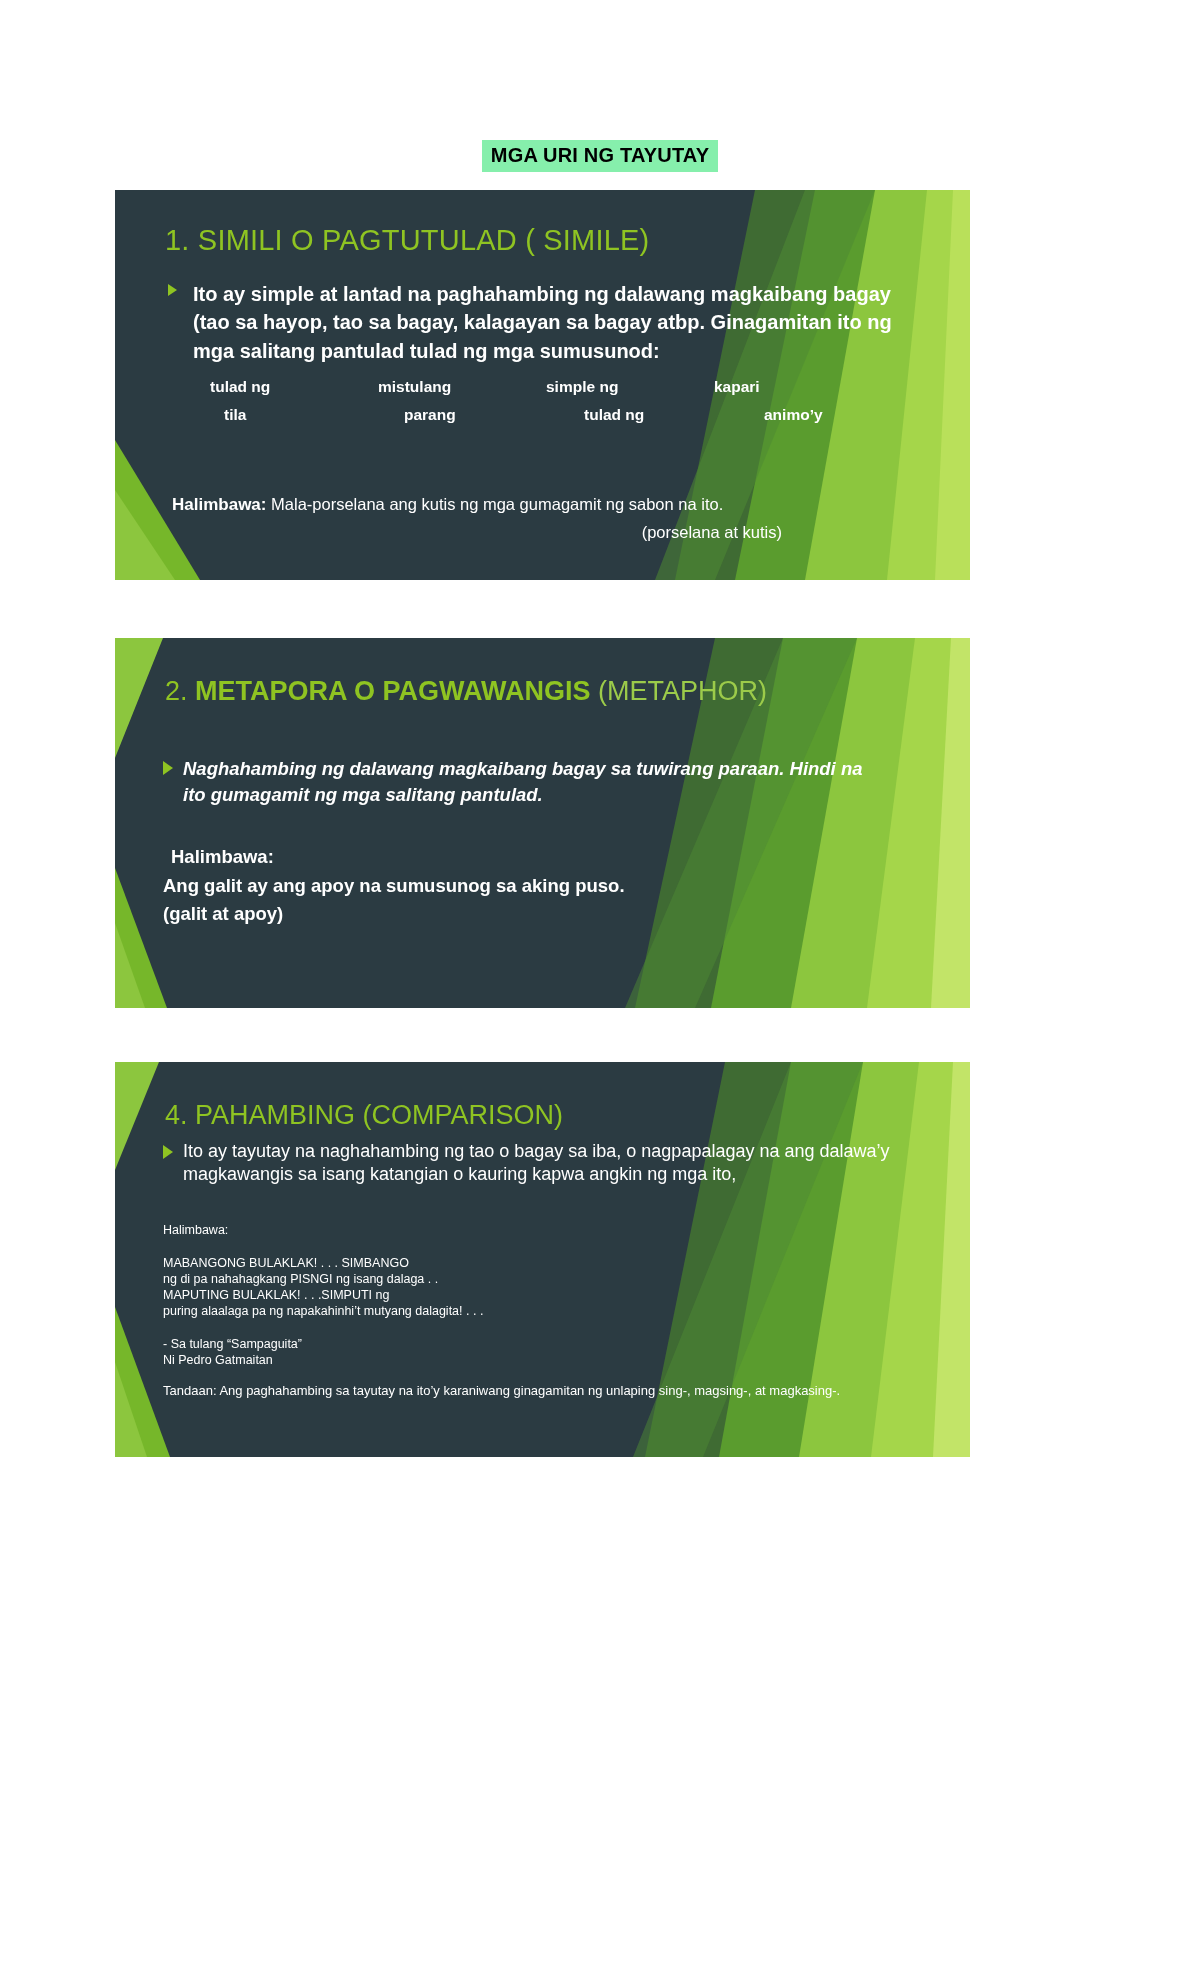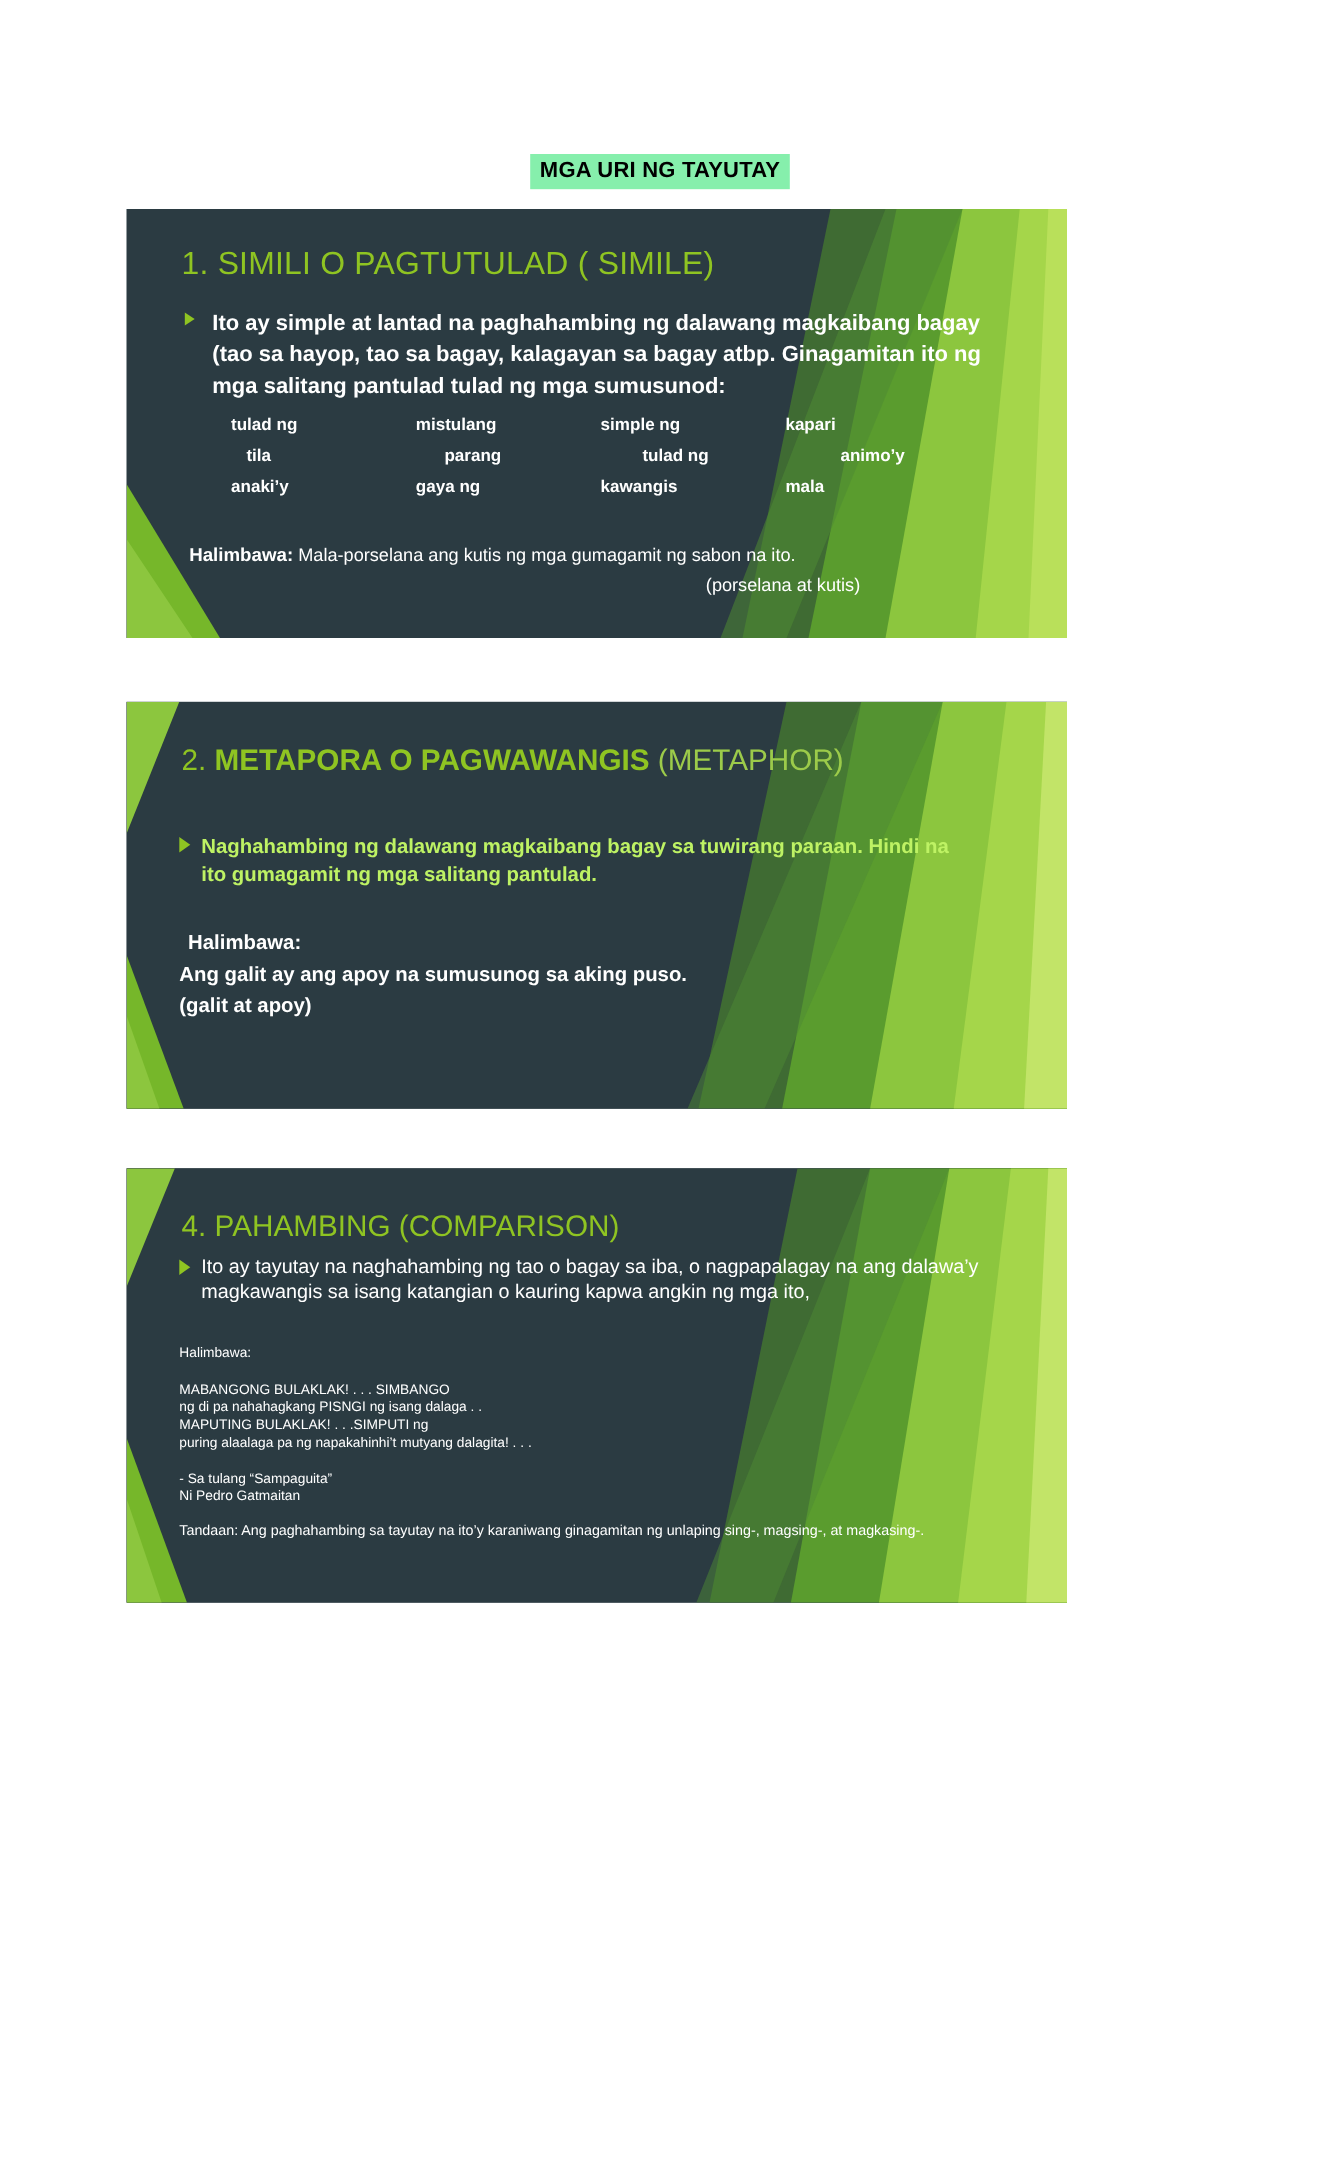--- a/index.html
+++ b/index.html
@@ -65,21 +65,21 @@
   #slide2{top:638px;height:370px;}
   .s2-title{
     position:absolute;left:50px;top:38px;
     font-size:27px;white-space:nowrap;
   }
   .s2-title .num{color:#8fc422;font-weight:normal;}
   .s2-title .main{color:#8fc422;font-weight:bold;}
   .s2-title .paren{color:#9ccb4a;font-weight:normal;}
   .s2-bullet{
     position:absolute;left:48px;top:118px;width:720px;
-    color:#bef264;font-size:18.5px;font-weight:bold;line-height:1.42;
+    color:#ffffff;font-size:18.5px;font-weight:bold;line-height:1.42;font-style:italic;
   }
   .s2-bullet .tri{
     position:absolute;left:0px;top:5px;width:0;height:0;
     border-left:10px solid #8fc422;
     border-top:7px solid transparent;border-bottom:7px solid transparent;
   }
   .s2-bullet .txt{display:block;margin-left:20px;}
   .s2-lines{
     position:absolute;left:48px;top:205px;width:740px;
     color:#fff;font-size:18.5px;font-weight:bold;line-height:1.55;
@@ -143,26 +143,20 @@
           <span class="c">tulad ng</span>
           <span class="c">mistulang</span>
           <span class="c">simple ng</span>
           <span class="c">kapari</span>
         </div>
         <div class="row">
           <span class="c ind">tila</span>
           <span class="c ind">parang</span>
           <span class="c ind">tulad ng</span>
           <span class="c ind">animo’y</span>
-        </div>
-        <div class="row">
-          <span class="c">anaki’y</span>
-          <span class="c">gaya ng</span>
-          <span class="c">kawangis</span>
-          <span class="c">mala</span>
         </div>
       </div>
 
       <div class="s1-halim">
         <span class="lbl">Halimbawa:</span><span class="rest"> Mala-porselana ang kutis ng mga gumagamit ng sabon na ito.</span>
         <span class="sub">(porselana at kutis)</span>
       </div>
     </div>
   </div>
 

